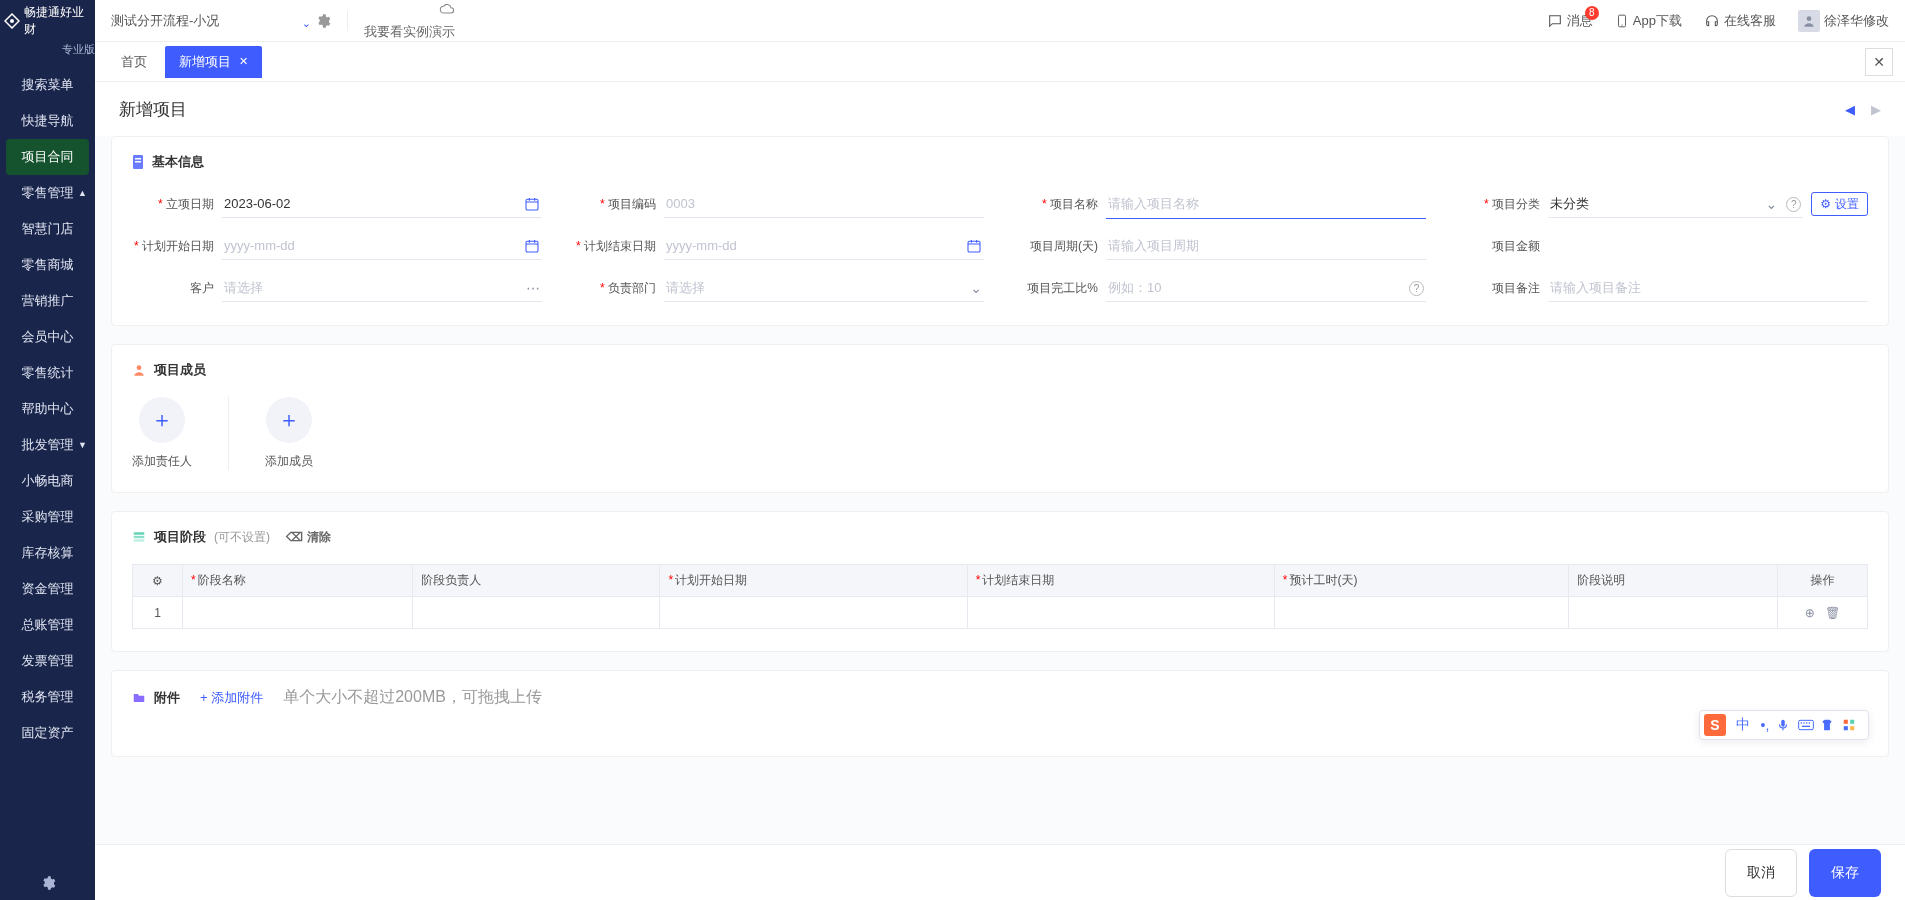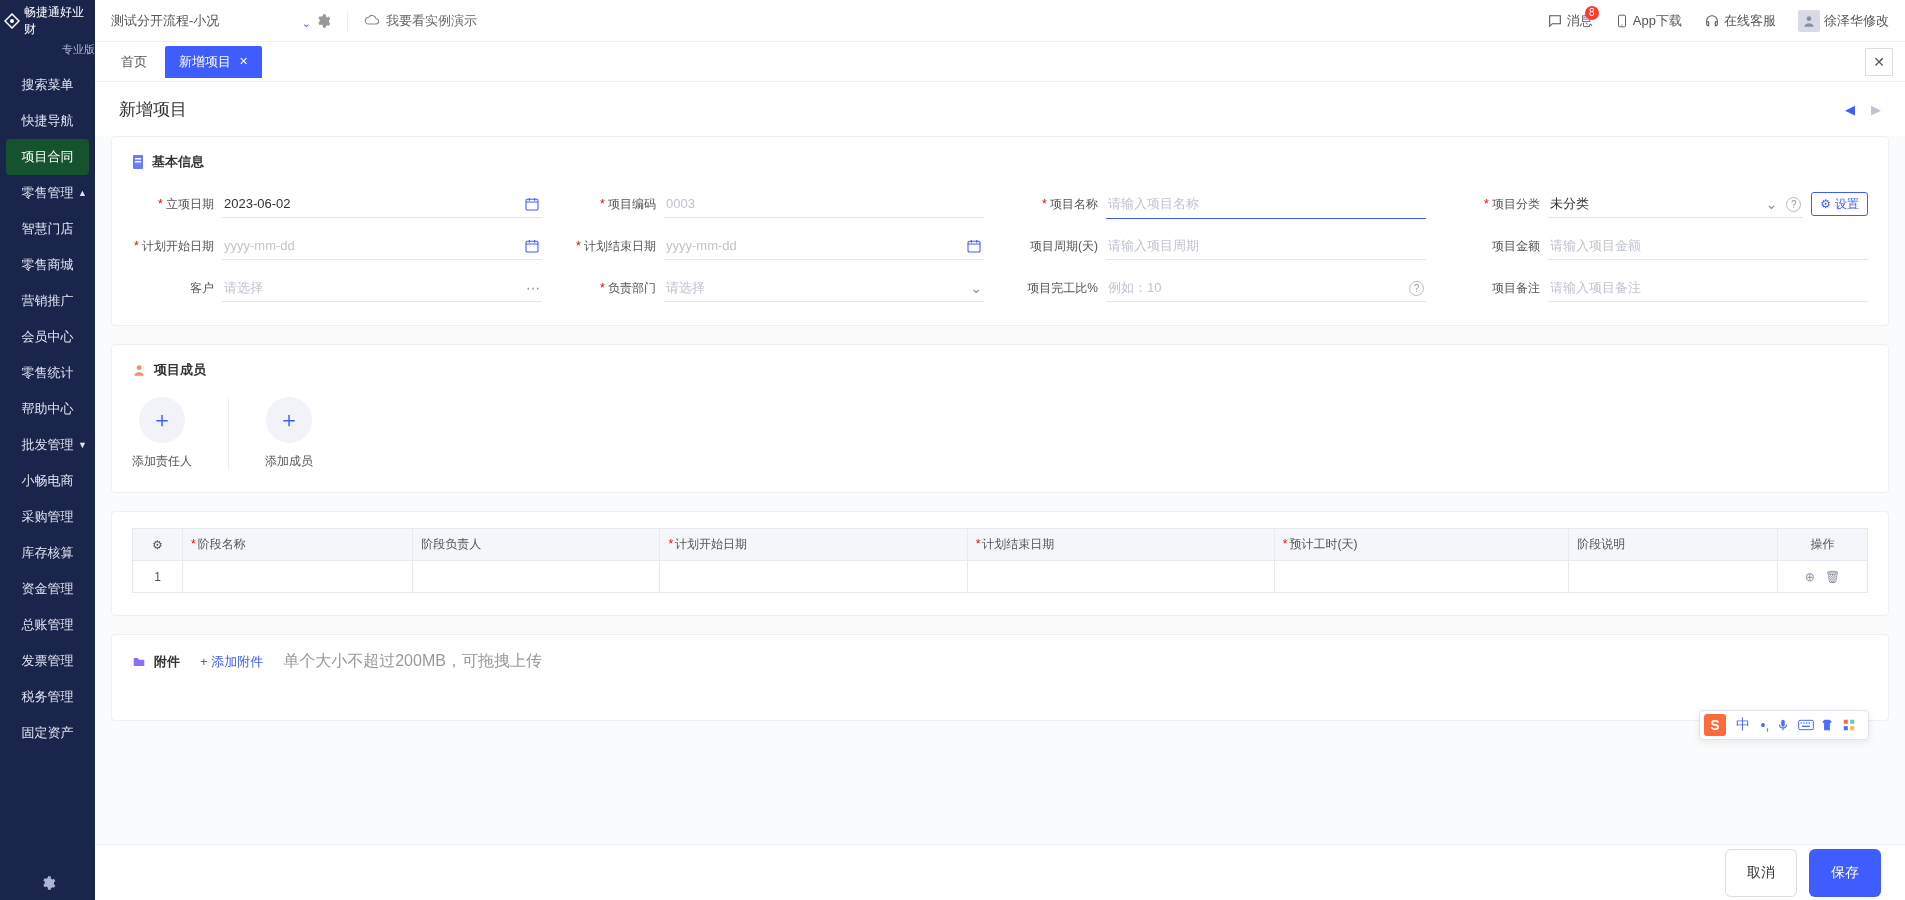--- a/index.html
+++ b/index.html
@@ -19,21 +19,21 @@
 .sidebar-footer { height:34px; display:flex; align-items:center; justify-content:center; color:#aab4d4; }
 
 
 .main { flex:1; display:flex; flex-direction:column; height:100vh; background:#fff; min-width:0; }
 
 
 .topbar { height:42px; display:flex; align-items:center; padding:0 16px; border-bottom:1px solid #eee; }
 .project-select { display:flex; align-items:flex-end; gap:8px; color:#555; cursor:pointer; width:200px; justify-content:space-between; }
 .project-select .chev { color:#3f5cff; font-size:11px; }
 .topbar-sep { width:1px; height:20px; background:#eee; margin:0 16px; }
-.topbar-link { display:flex; align-items:flex-start; gap:6px; color:#666; cursor:pointer; }
+.topbar-link { display:flex; align-items:flex-end; gap:6px; color:#666; cursor:pointer;flex-direction:column; }
 .topbar-right { margin-left:auto; display:flex; align-items:center; gap:22px; color:#555; font-size:13px; }
 .topbar-right .item { display:flex; align-items:center; gap:4px; cursor:pointer; position:relative; }
 .badge { position:absolute; top:-6px; right:-6px; background:#ff3b30; color:#fff; border-radius:8px; font-size:10px; padding:0 4px; min-width:14px; text-align:center; line-height:14px; }
 .avatar { width:22px; height:22px; background:#d8dbe5; border-radius:2px; display:flex;align-items:center;justify-content:center;color:#8a90a3;}
 
 
 .tabs-row { height:40px; display:flex; align-items:center; padding:0 12px; border-bottom:1px solid #eee; gap:4px; }
 .tab { height:32px; padding:0 14px; display:flex; align-items:center; gap:8px; color:#555; cursor:pointer; font-size:13px; border-radius:2px 2px 0 0; }
 .tab.active { background:#3f5cff; color:#fff; }
 .tab .close { font-size:11px; }
@@ -294,23 +294,20 @@
           </div>
         </div>
         <div class="field">
           <div class="field-label">项目周期(天)</div>
           <div class="field-control">
             <input placeholder="请输入项目周期" style="">
           </div>
         </div>
         <div class="field">
           <div class="field-label">项目金额</div>
-          <div class="field-control">
-            <input placeholder="请输入项目金额" style="">
-          </div>
         </div>
 
         <div class="field">
           <div class="field-label">客户</div>
           <div class="field-control">
             <input placeholder="请选择" style="">
             <span class="suffix">⋯</span>
           </div>
         </div>
         <div class="field">
@@ -353,20 +350,35 @@
         </div>
         <div class="member-sep"></div>
         <div class="add-card">
           <div class="add-circle">＋</div>
           <span>添加成员</span>
         </div>
       </div>
     </div>
 
     <div class="section">
+      <div class="section-title">
+        <span>
+          <svg width="14" height="14" viewBox="0 0 24 24">
+              <rect x="3" y="4" width="18" height="4" fill="#5ad1b3"></rect>
+              <rect x="3" y="10" width="18" height="4" fill="#5ad1b3" opacity=".7"></rect>
+              <rect x="3" y="16" width="18" height="4" fill="#5ad1b3" opacity=".4"></rect>
+            </svg>
+        </span>
+        <span>项目阶段</span>
+        <span class="sub">(可不设置)</span>
+        <span class="action">
+          <span>⌫</span>
+          <span>清除</span>
+        </span>
+      </div>
       <table class="ph-table">
         <thead>
           <tr>
             <th class="gear-col"><span>⚙</span></th>
             <th><span class="req">*</span><span>阶段名称</span></th>
             <th><span>阶段负责人</span></th>
             <th><span class="req">*</span><span>计划开始日期</span></th>
             <th><span class="req">*</span><span>计划结束日期</span></th>
             <th><span class="req">*</span><span>预计工时(天)</span></th>
             <th><span>阶段说明</span></th>

